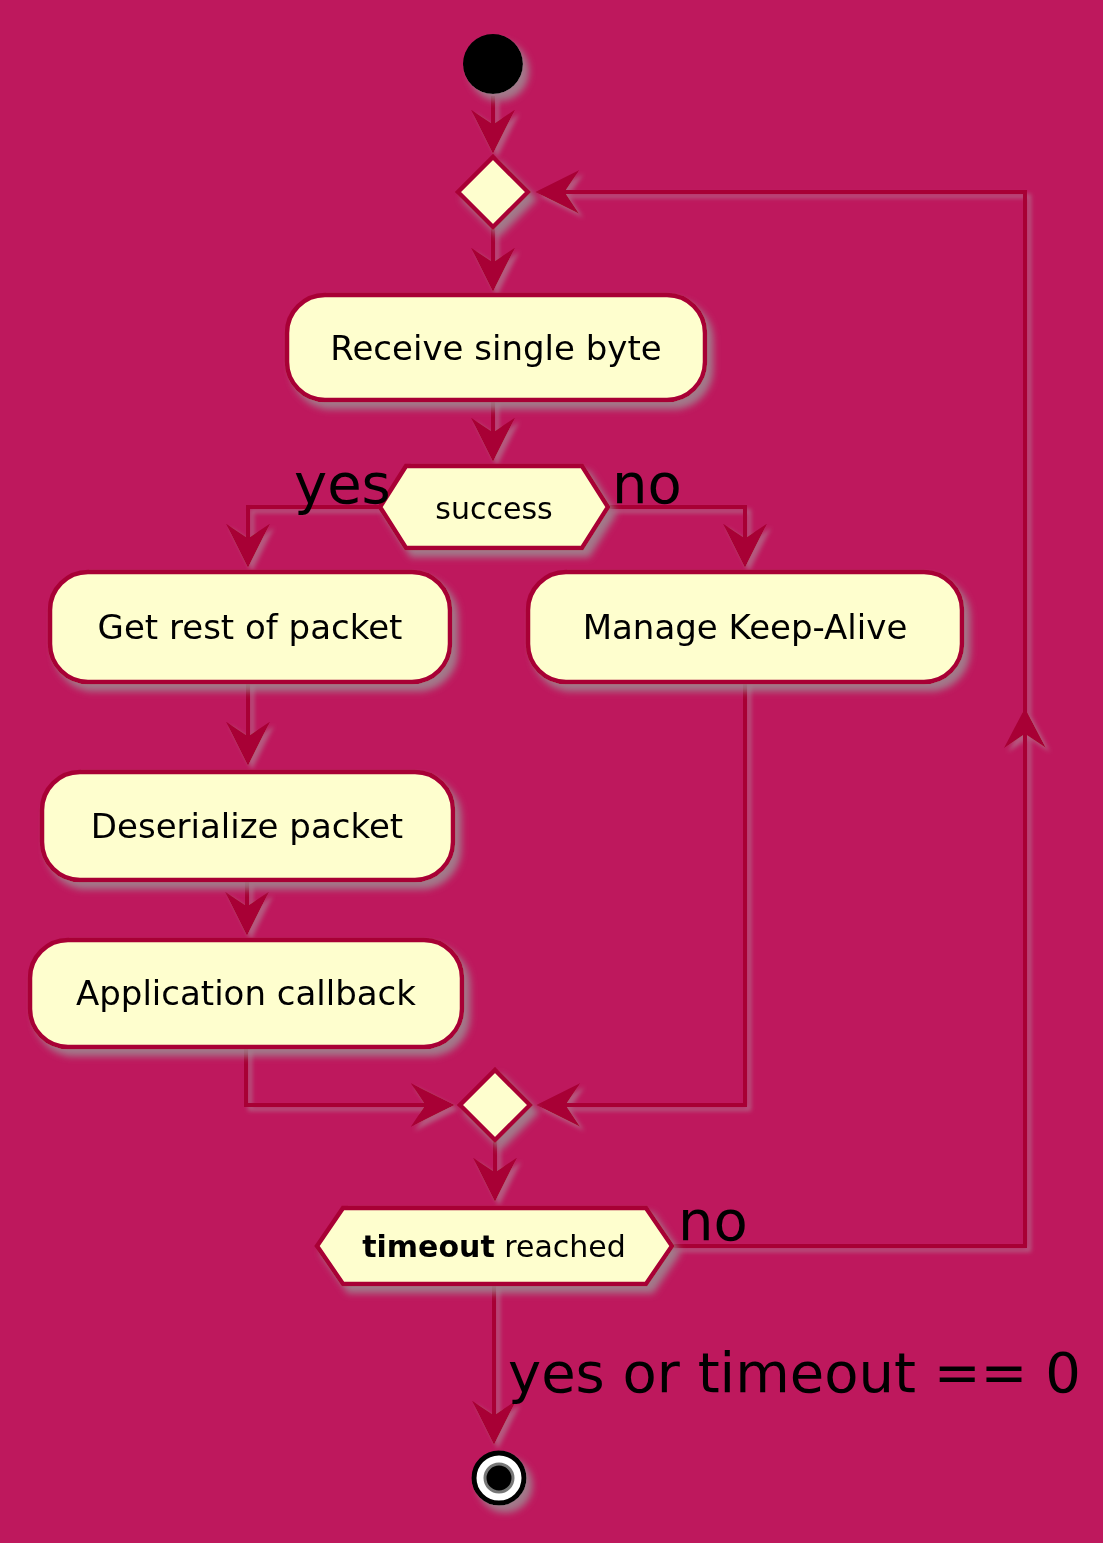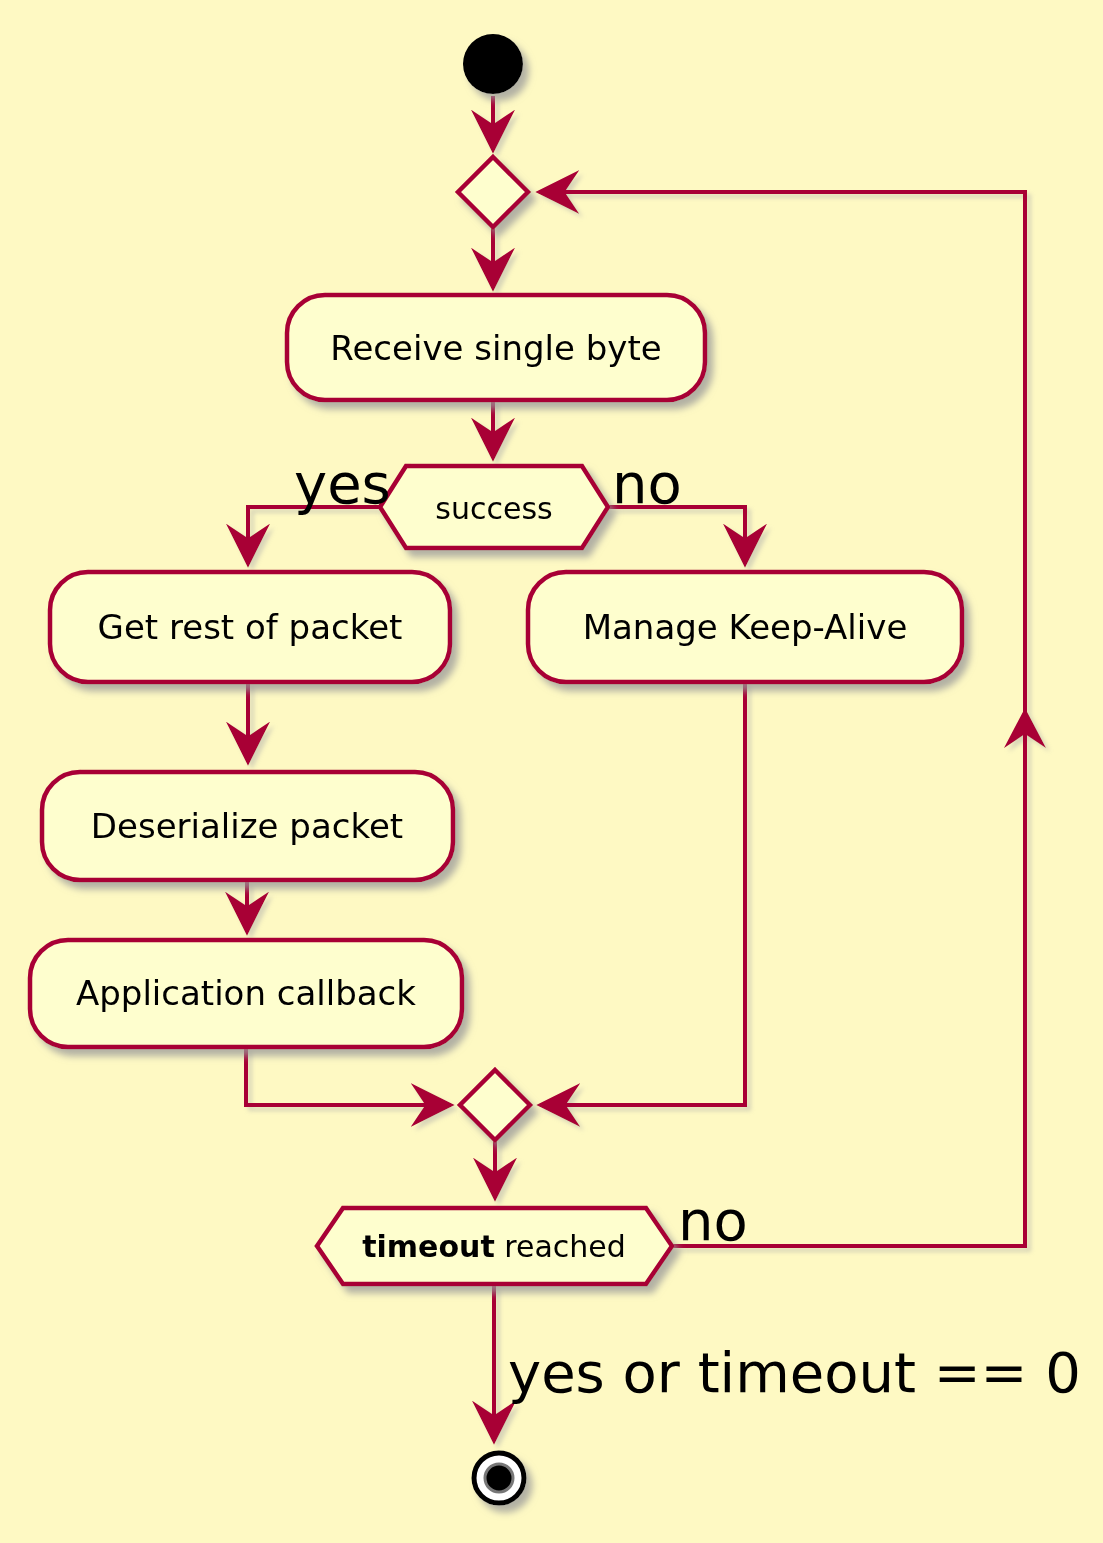--- a/index.html
+++ b/index.html
@@ -1,19 +1,19 @@
 <!DOCTYPE html>
 <html><head>
 <meta charset="utf-8">
 <style>
   html,body{margin:0;padding:0;background:#ffffff;}
   .canvas{
     position:relative;
     width:1103px;height:1543px;
-    background:#fef9c3;
+    background:#be185d;
     font-family:"DejaVu Sans","Liberation Sans",sans-serif;
     overflow:hidden;
   }
   svg{display:block;}
   .shape{fill:#FEFECE;stroke:#A80036;stroke-width:4.5px;}
   .edge{fill:none;stroke:#A80036;stroke-width:4px;}
   .edge-fill{fill:#A80036;stroke:none;}
   .node-label{fill:#000000;font-size:34px;text-anchor:middle;}
   .decision-label{fill:#000000;font-size:30px;text-anchor:middle;}
   .branch-label{fill:#000000;font-size:56px;}

